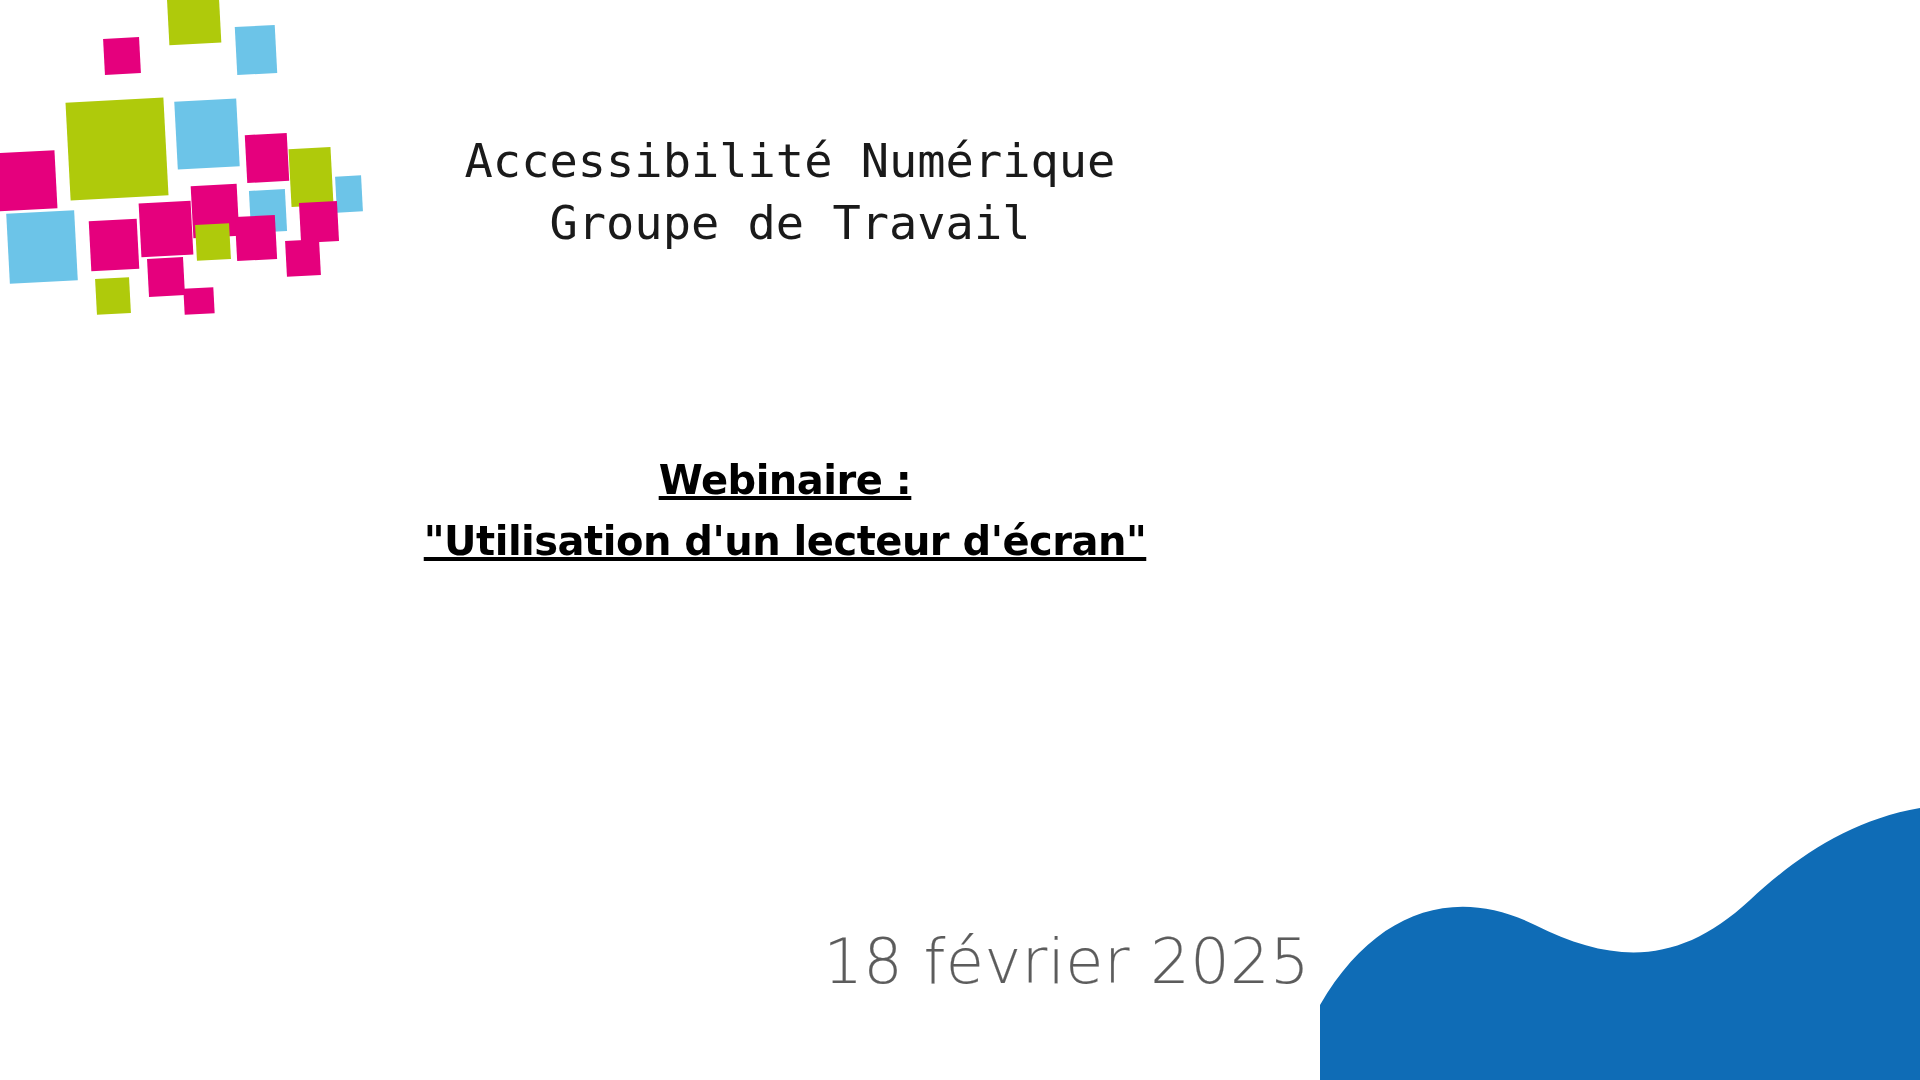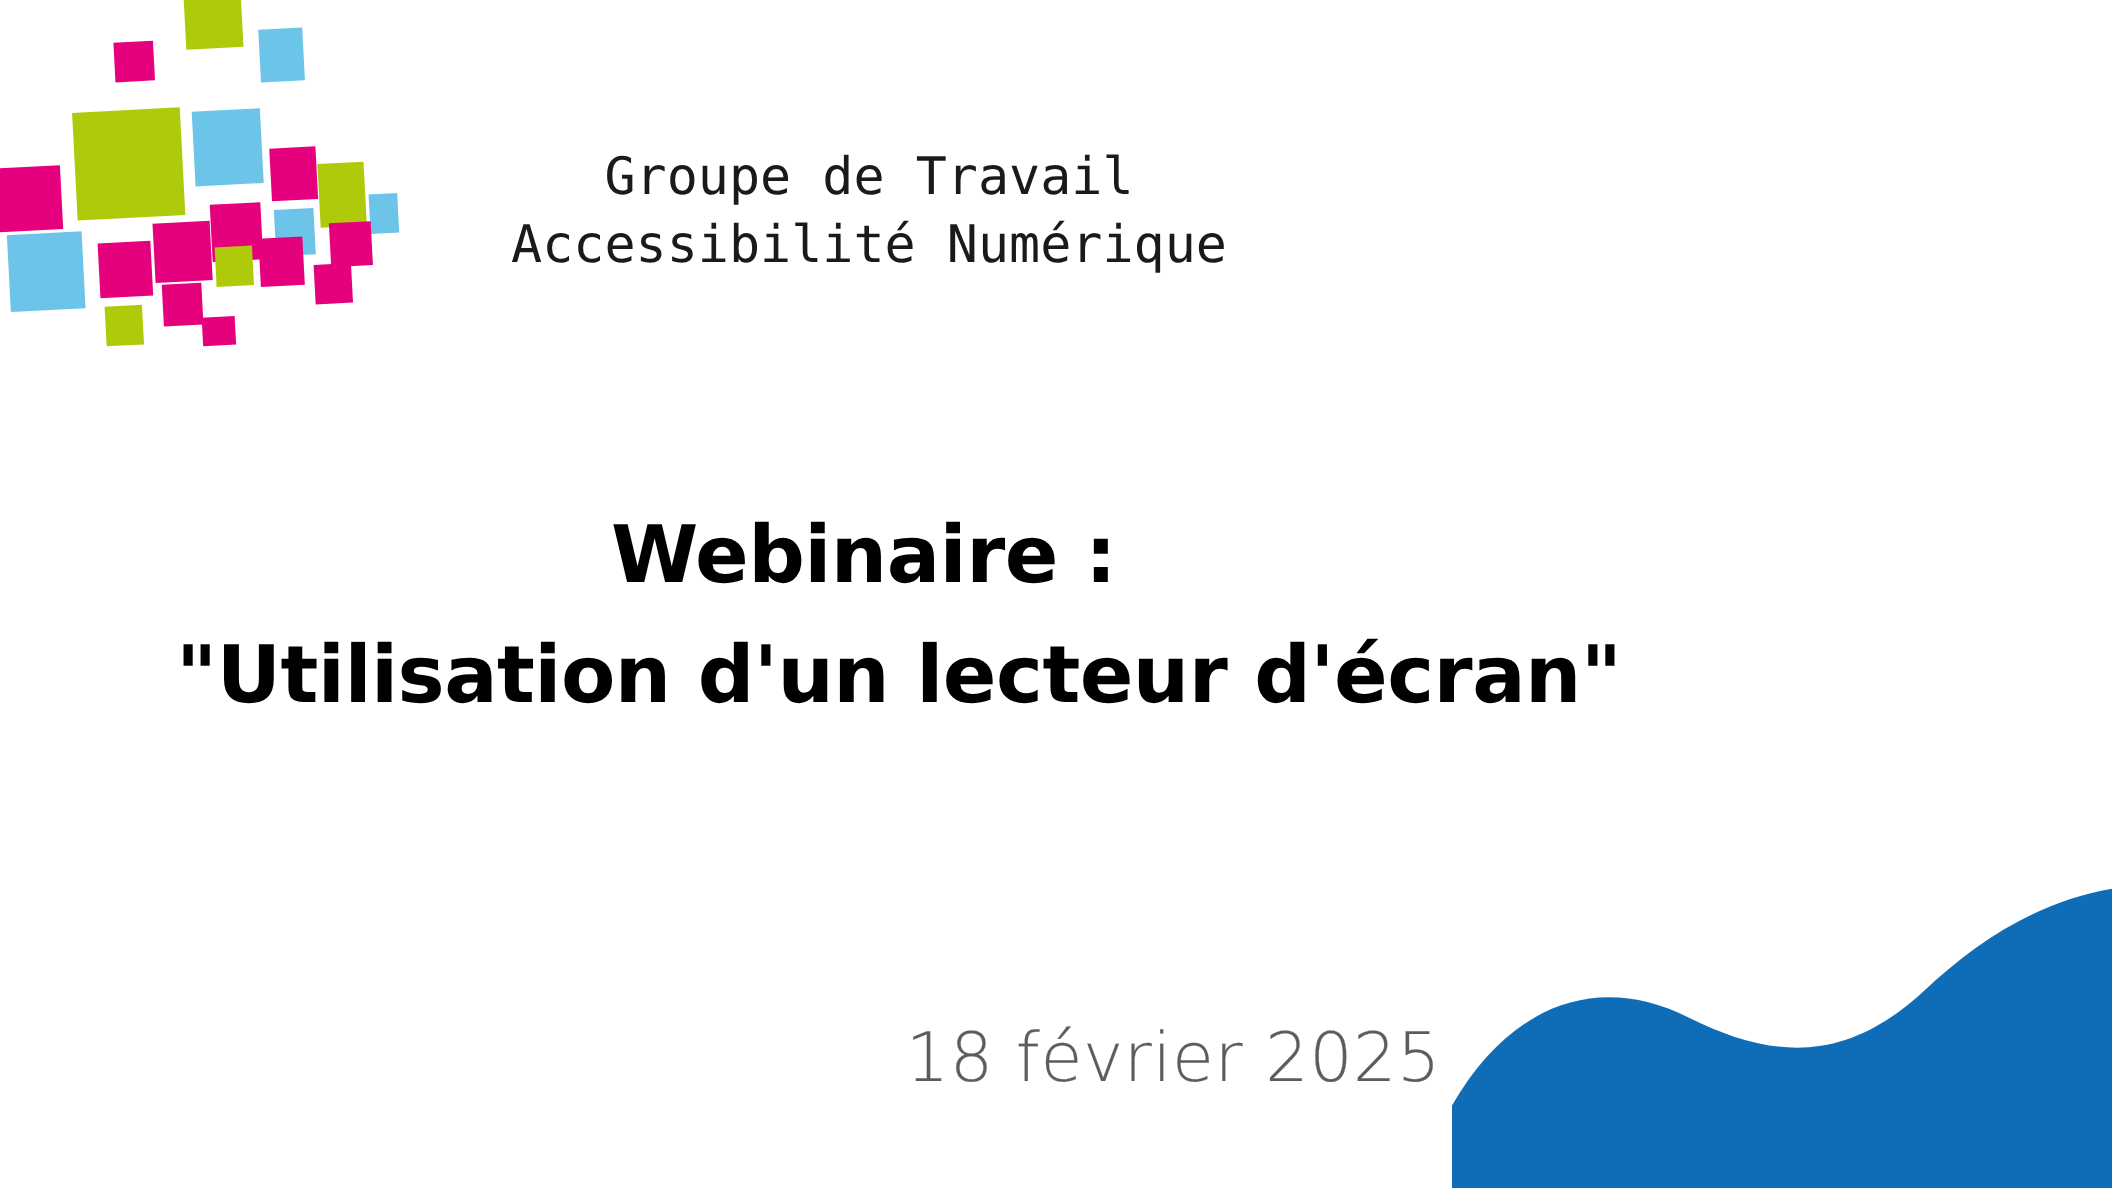--- a/index.html
+++ b/index.html
@@ -50,24 +50,25 @@
 
   
   #main-title {
     position: absolute;
     left: 160px;
     top: 450px;
     width: 1250px;
     text-align: center;
     font-family: "DejaVu Sans", "Liberation Sans", sans-serif;
     font-weight: 700;
-    font-size: 72px;
+    font-size: 40px;
     line-height: 1.52;
     color: #000000;
     letter-spacing: -0.5px;
+    text-decoration: underline;
   }
   #main-title .tline { display: block; white-space: nowrap; }
 
   
   #event-date {
     position: absolute;
     left: 260px;
     top: 925px;
     width: 1050px;
     text-align: right;
@@ -122,22 +123,22 @@
         <rect x="286" y="240" width="34" height="36" fill="#E5007D" transform="rotate(-3 303 258)"></rect>
 
         <rect x="148" y="258" width="36" height="38" fill="#E5007D" transform="rotate(-3 166 277)"></rect>
         <rect x="96" y="278" width="34" height="36" fill="#AFCA0B" transform="rotate(-3 113 296)"></rect>
         <rect x="184" y="288" width="30" height="26" fill="#E5007D" transform="rotate(-3 199 301)"></rect>
       </g>
     </svg>
   </div>
 
   <div id="org-header">
+    <span class="hline">Accessibilité Numérique</span>
     <span class="hline">Groupe de Travail</span>
-    <span class="hline">Accessibilité Numérique</span>
   </div>
 
   <div id="main-title">
     <span class="tline">Webinaire :</span>
     <span class="tline">"Utilisation d'un lecteur d'écran"</span>
   </div>
 
   <div id="event-date">18 février 2025</div>
 
   <div id="blue-wave">

